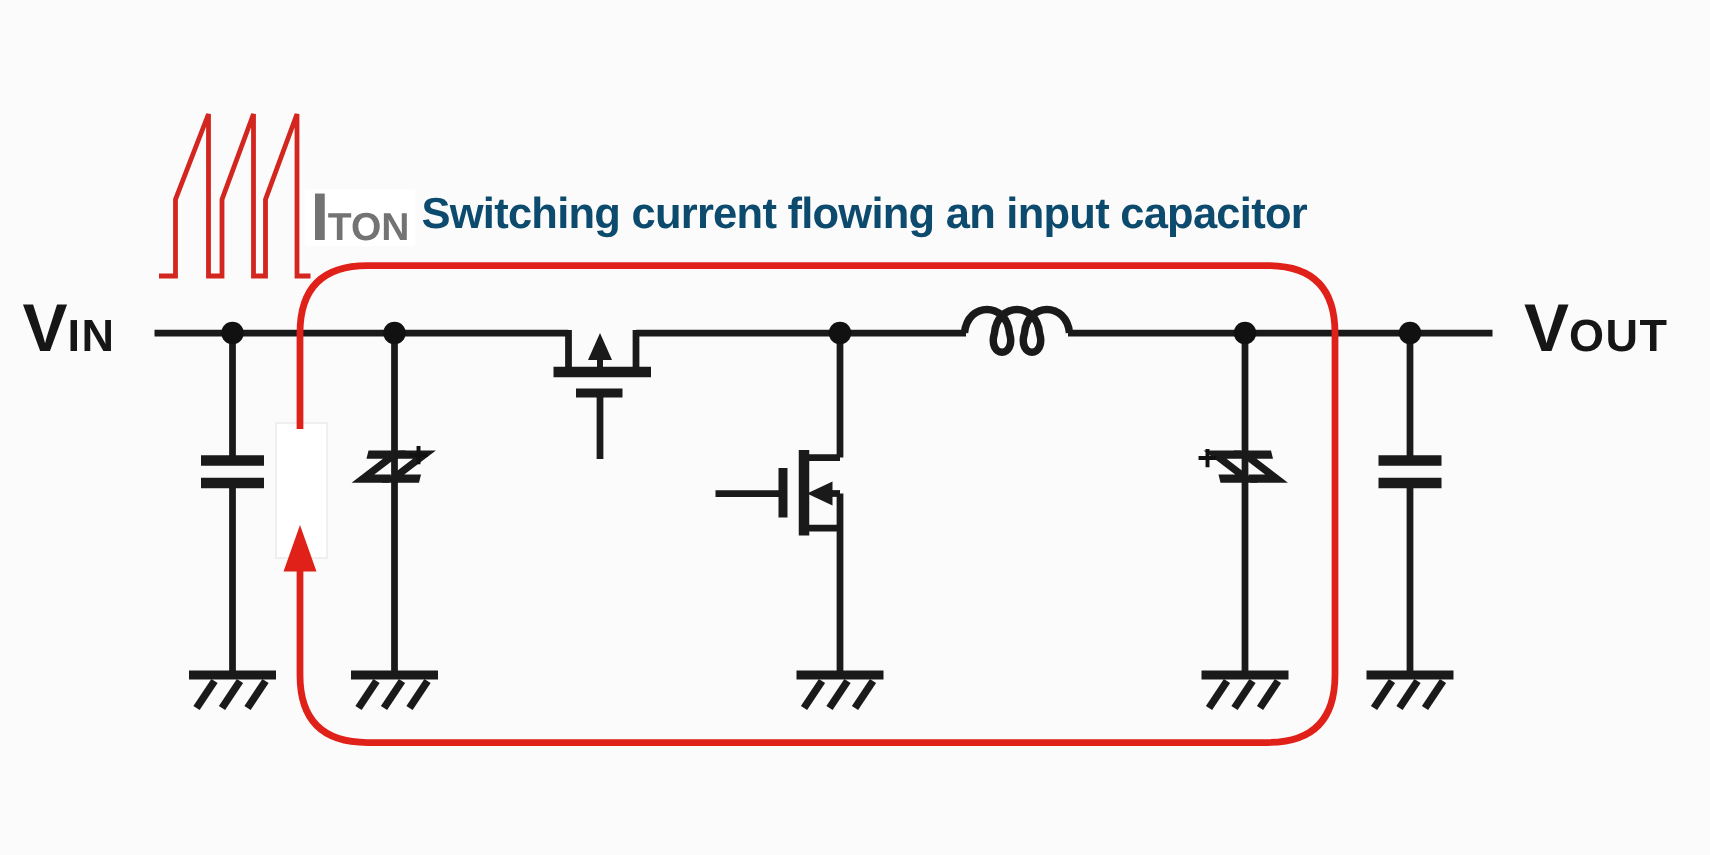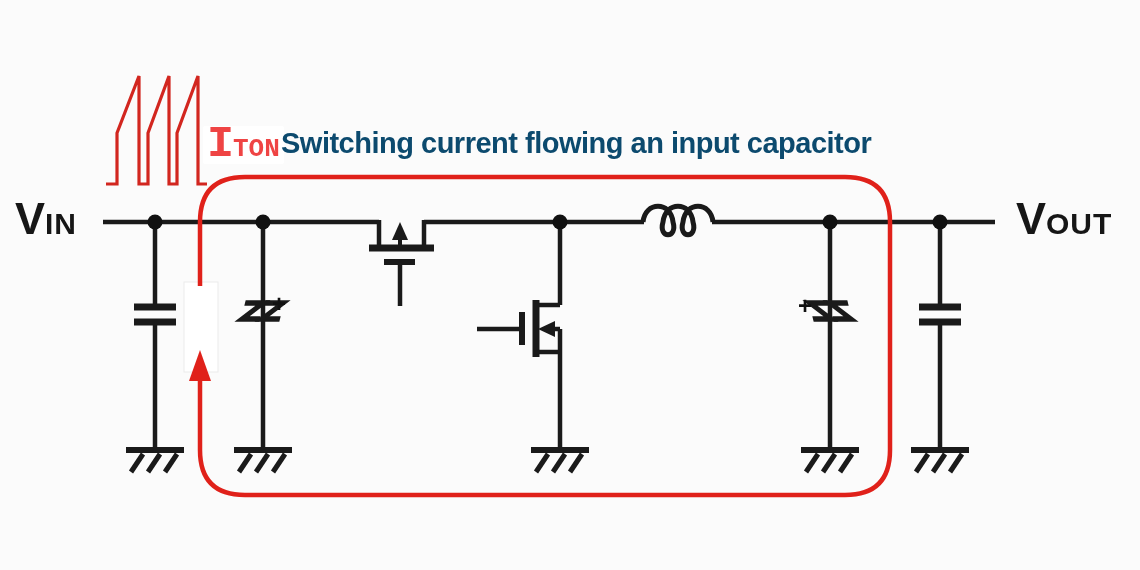--- a/index.html
+++ b/index.html
@@ -11,21 +11,21 @@
   #stage{position:absolute;left:0;top:0;width:1140px;height:570px;}
   svg{position:absolute;left:0;top:0;}
   .terminal{
     position:absolute;color:#161616;font-weight:bold;
     font-size:45px;line-height:1;letter-spacing:0;
   }
   .terminal .sub{font-size:30px;letter-spacing:1px;}
   .current-label{
     position:absolute;left:203px;top:126px;
     background:#ffffff;padding:1px 4px 2px 4px;border-radius:2px;
-    color:#ef4444;font-family:Liberation Mono, monospace;font-weight:bold;
+    color:#737373;font-family:Liberation Sans, sans-serif;font-weight:bold;
     font-size:45px;line-height:0.78;letter-spacing:-1px;white-space:nowrap;
   }
   .current-label .sub{font-size:26px;letter-spacing:0;}
   .caption{
     position:absolute;left:281px;top:129px;
     color:#0c4a6e;font-weight:bold;font-size:29px;line-height:1;
     letter-spacing:-0.5px;white-space:nowrap;
   }
   .polarity{
     position:absolute;color:#111;font-weight:bold;font-size:24px;line-height:1;

